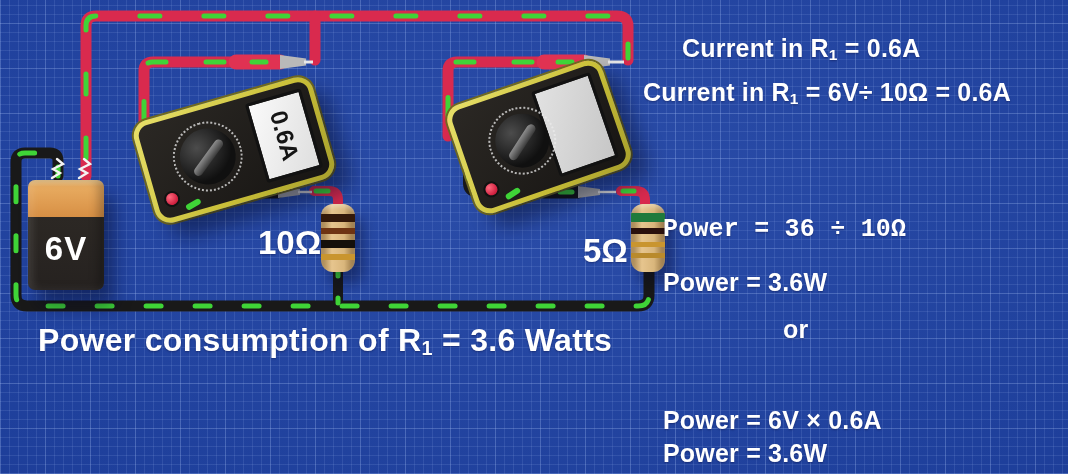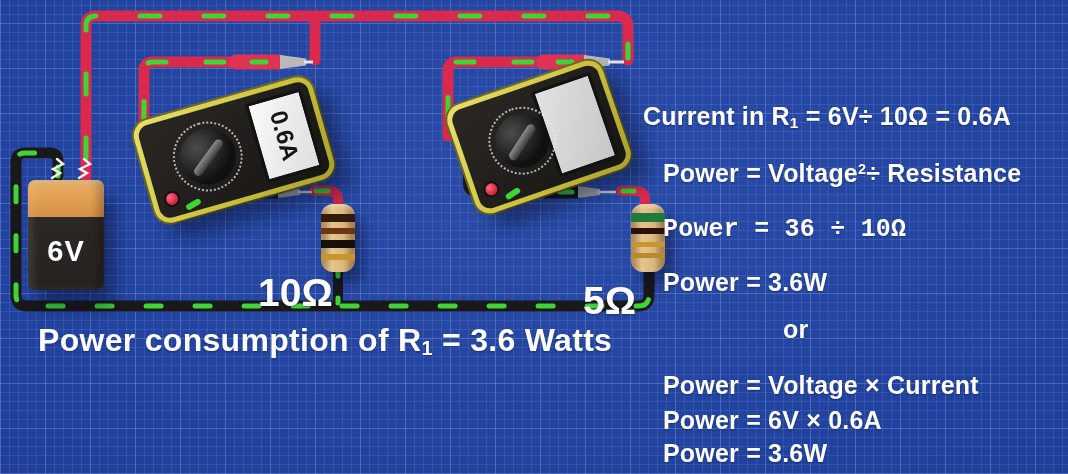--- a/index.html
+++ b/index.html
@@ -14,28 +14,28 @@
       repeating-linear-gradient(0deg, rgba(180,205,250,0.18) 0 1px, transparent 1px 45px),
       repeating-linear-gradient(90deg, rgba(180,205,250,0.18) 0 1px, transparent 1px 45px);
   }
   .wires{position:absolute;left:0;top:0;}
   .txt{position:absolute;color:#fff;font-weight:bold;line-height:1.15;white-space:nowrap;
        text-shadow:0 1px 2px rgba(0,0,40,0.35);}
   .panel-line{font-size:25px;letter-spacing:0.2px;}
   .sub{font-size:62%;vertical-align:-0.18em;}
   .sup{font-size:58%;vertical-align:0.55em;}
   .caption{font-size:32px;letter-spacing:0.3px;}
-  .comp-label{font-size:39px;margin-top:47px;}
+  .comp-label{font-size:33px;}
 
   
   .battery{position:absolute;left:28px;top:180px;width:76px;height:110px;border-radius:7px;
     background:linear-gradient(#f2cc8e 0%, #e8ab60 6%, #d78f44 34%, #2c2824 34%, #262220 100%);
     box-shadow:10px 16px 18px rgba(5,8,35,0.45), inset -6px 0 10px rgba(0,0,0,0.25), inset 4px 0 8px rgba(255,255,255,0.12);
     display:flex;align-items:flex-end;justify-content:center;}
-  .battery-label{color:#fff;font-weight:bold;font-size:29px;margin-bottom:22px;letter-spacing:1px;}
+  .battery-label{color:#fff;font-weight:bold;font-size:33px;margin-bottom:22px;letter-spacing:1px;}
 
   
   .meter{position:absolute;border-radius:16px;background:linear-gradient(135deg,#e8e06a,#c9bf38 60%,#a79f2c);
     padding:5px;box-shadow:12px 18px 20px rgba(5,8,35,0.45), 0 0 0 2px #716a20;}
   .meter-face{position:relative;width:100%;height:100%;border-radius:11px;
     background:linear-gradient(145deg,#2b2824,#171513);}
   .meter1{left:141px;top:97px;width:176px;height:96px;transform:rotate(-16deg);}
   .meter2{left:457px;top:80px;width:154px;height:104px;transform:rotate(-19deg);}
   .meter-display{position:absolute;top:7px;bottom:7px;border:3px solid #121212;border-radius:3px;
     display:flex;align-items:center;justify-content:center;}
@@ -167,29 +167,28 @@
     <div class="band" style="top:49px;height:5px;background:#b98a2c;"></div>
   </div>
 
   <div class="txt comp-label" style="left:258px;top:224px;">10Ω</div>
   <div class="txt comp-label" style="left:583px;top:232px;">5Ω</div>
 
   <div class="txt caption" style="left:38px;top:322px;">
     <span>Power consumption of R</span><span class="sub">1</span><span> = 3.6 Watts</span>
   </div>
 
-  <div class="txt panel-line" style="left:643px;top:78px;margin-top:24px;">
+  <div class="txt panel-line" style="left:682px;top:34px;">
+    <span>Current in R</span><span class="sub">1</span><span> = 0.6A</span>
+  </div>
+  <div class="txt panel-line" style="left:643px;top:78px;">
     <span>Current in R</span><span class="sub">1</span><span> = 6V÷ 10Ω = 0.6A</span>
   </div>
 
-  <div class="txt panel-line" style="left:663px;top:159px;">
-    <span>Power = Voltage</span><span class="sup">2</span><span>÷ Resistance</span>
-  </div>
   <div class="txt panel-line" style="left:663px;top:216px;font-family:Liberation Mono, monospace;">Power = 36 ÷ 10Ω</div>
   <div class="txt panel-line" style="left:663px;top:268px;">Power = 3.6W</div>
 
   <div class="txt panel-line" style="left:783px;top:315px;">or</div>
 
-  <div class="txt panel-line" style="left:663px;top:371px;">Power = Voltage × Current</div>
   <div class="txt panel-line" style="left:663px;top:406px;">Power = 6V × 0.6A</div>
   <div class="txt panel-line" style="left:663px;top:439px;">Power = 3.6W</div>
 
 </div>
 
 </body></html>

